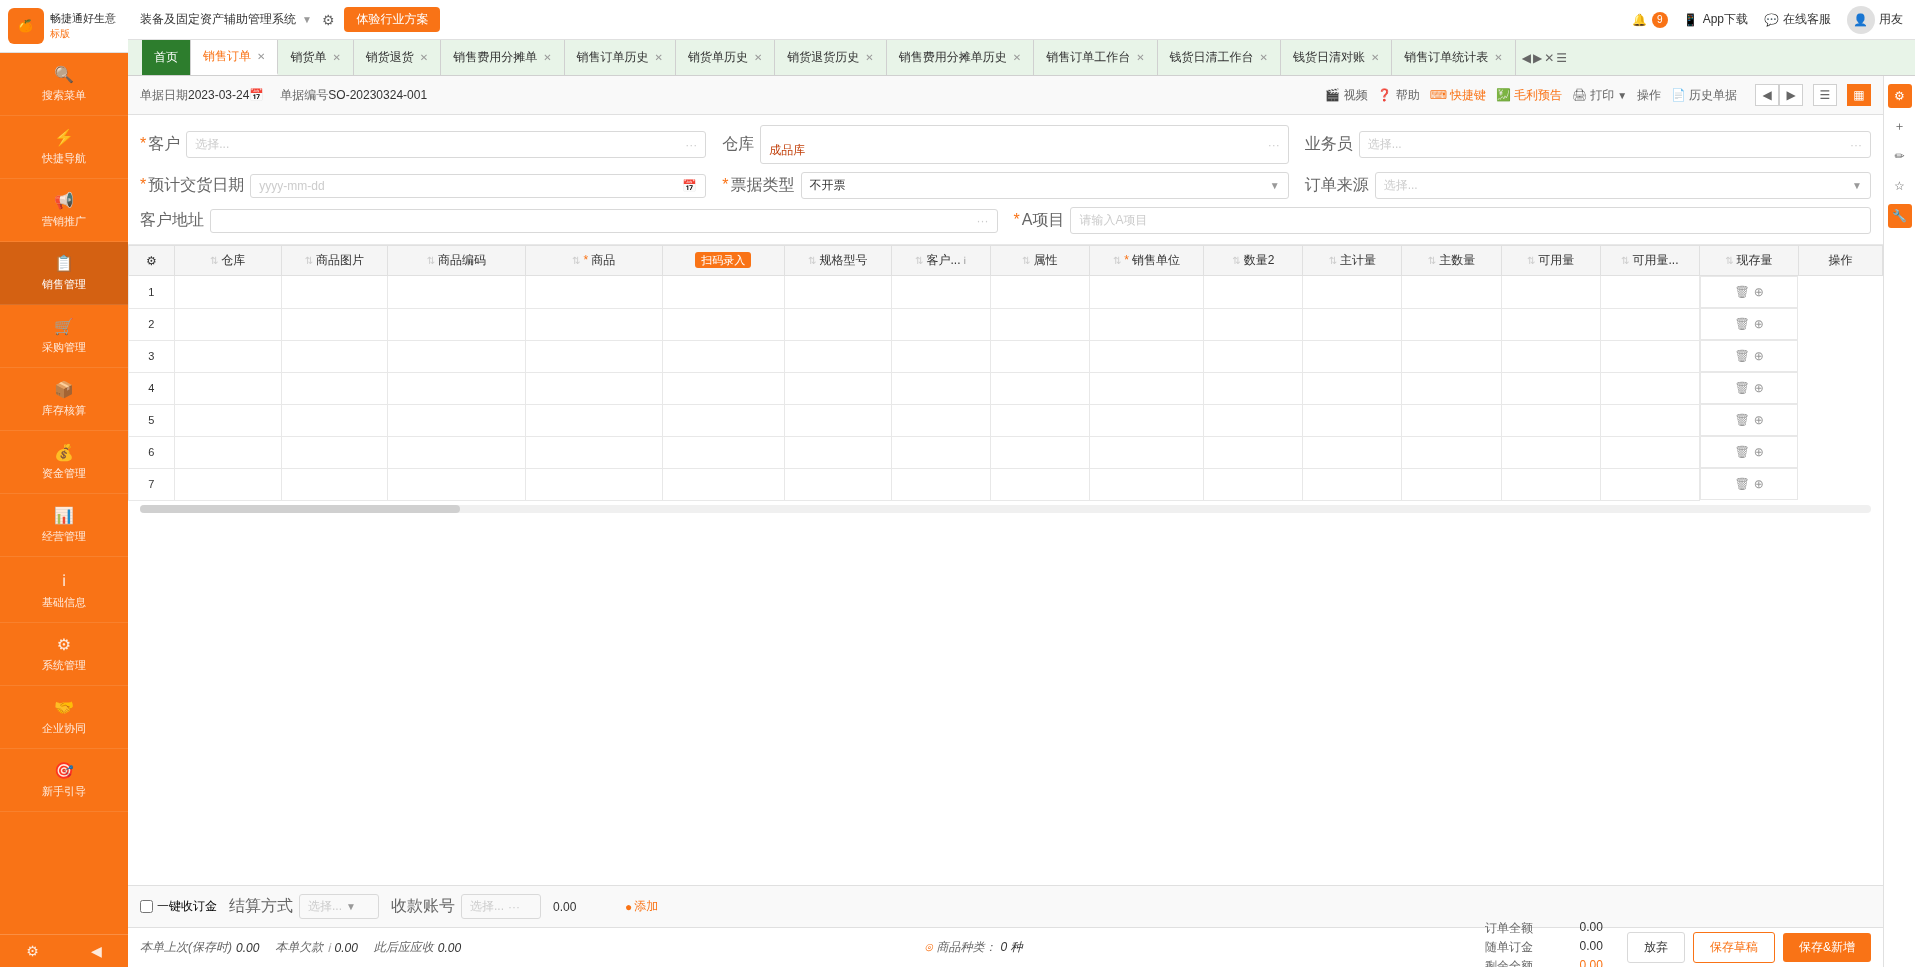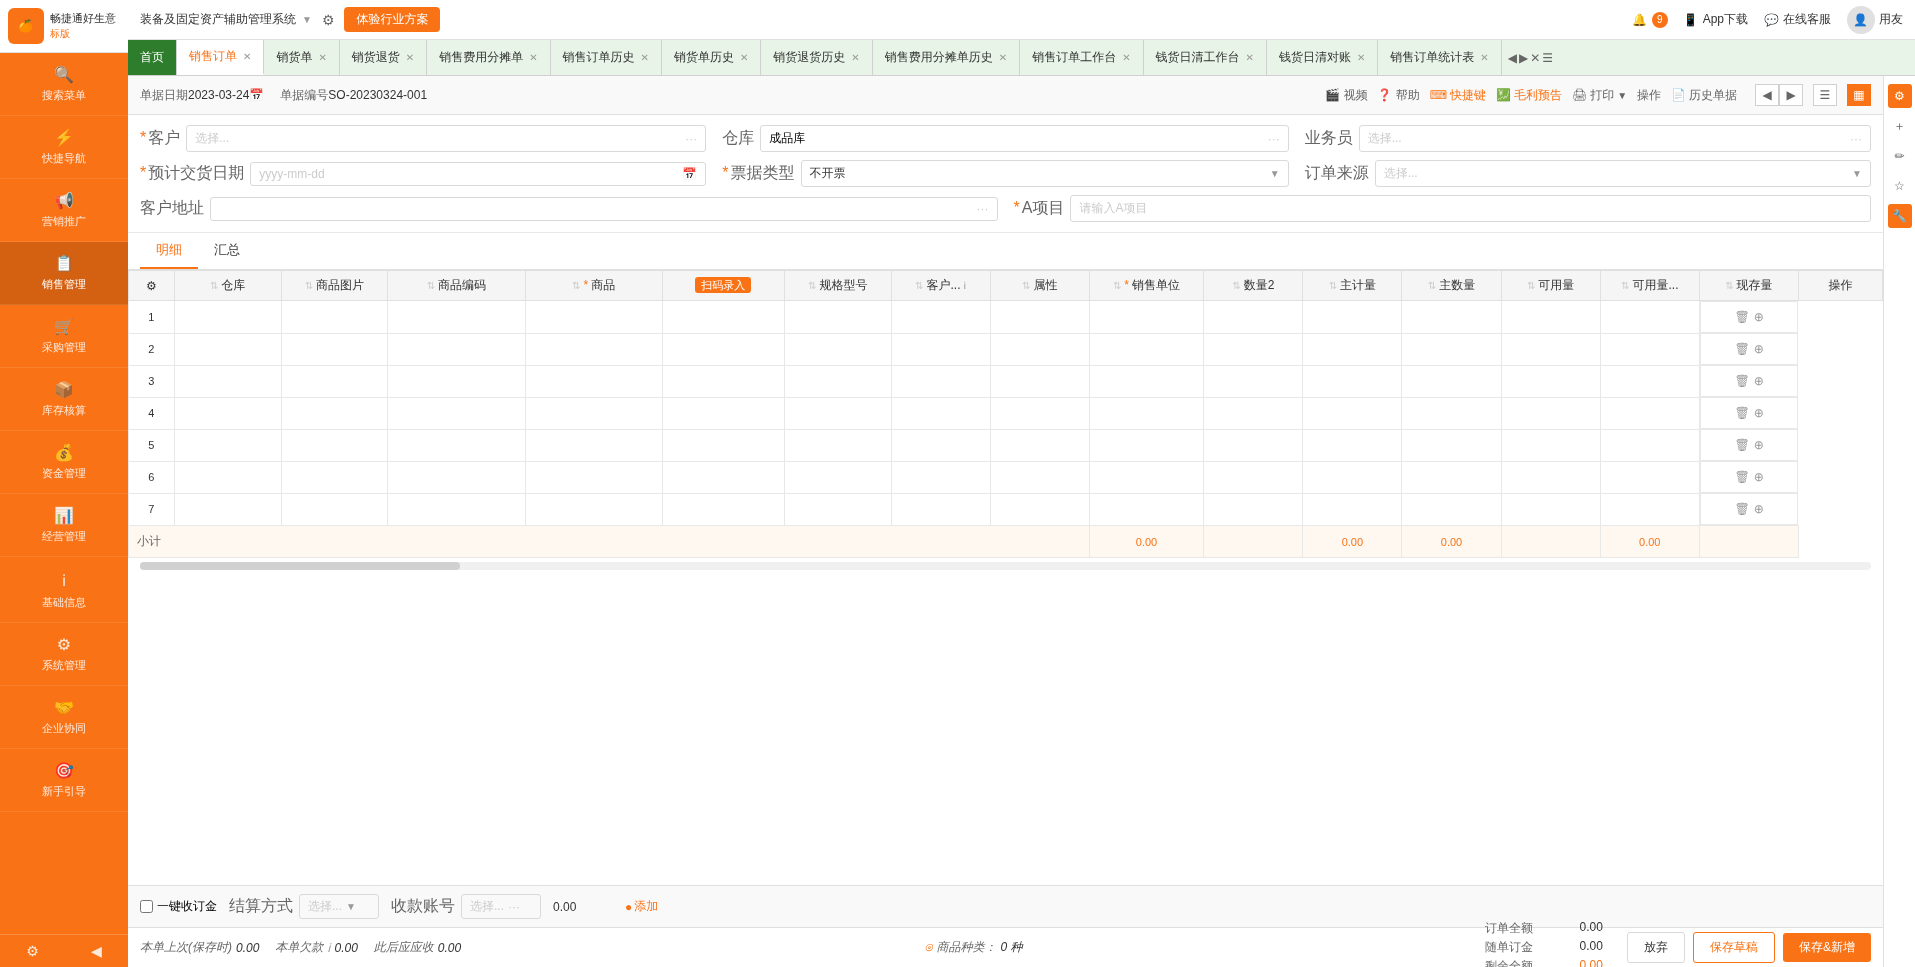--- a/index.html
+++ b/index.html
@@ -30,21 +30,21 @@
     .topbar-solution { background: #f97316; color: white; padding: 4px 12px; border-radius: 4px; cursor: pointer; font-size: 12px; border: none; }
     .topbar-right { margin-left: auto; display: flex; align-items: center; gap: 16px; }
     .topbar-right-item { display: flex; align-items: center; gap: 4px; color: #333; cursor: pointer; font-size: 12px; }
     .topbar-badge { background: #f97316; color: white; border-radius: 50%; width: 16px; height: 16px; display: flex; align-items: center; justify-content: center; font-size: 10px; }
     .topbar-avatar { width: 28px; height: 28px; background: #e0e0e0; border-radius: 50%; display: flex; align-items: center; justify-content: center; color: #666; }
 
     
     .tabbar { height: 36px; background: #e8f4e8; display: flex; align-items: center; overflow: hidden; flex-shrink: 0; border-bottom: 1px solid #d0d0d0; }
     .tab { padding: 0 12px; height: 100%; display: flex; align-items: center; gap: 4px; cursor: pointer; color: #333; white-space: nowrap; font-size: 12px; border-right: 1px solid #d0d0d0; }
     .tab.active { background: white; color: #f97316; border-bottom: 2px solid white; }
-    .tab.home { background: #2d7d2d; color: white; }
+    .tab.home { background: #2d7d2d; color: white; margin-left: 14px; }
     .tab-close { font-size: 10px; color: #999; cursor: pointer; margin-left: 2px; }
     .tabbar-nav { display: flex; align-items: center; gap: 2px; padding: 0 6px; color: #666; cursor: pointer; }
 
     
     .content { flex: 1; background: white; overflow: hidden; display: flex; flex-direction: column; position: relative; }
 
     
     .form-header { padding: 8px 12px; background: #f9f9f9; border-bottom: 1px solid #e0e0e0; display: flex; align-items: center; gap: 16px; flex-shrink: 0; }
     .form-header-field { display: flex; align-items: center; }
     .form-header-label { color: #666; font-size: 12px; }
@@ -324,21 +324,21 @@
         <div class="form-row">
           <div class="form-field">
             <span class="form-field-label required">客户</span>
             <div class="form-field-input with-dots">
               <span style="color:#ccc;">选择...</span>
             </div>
           </div>
           <div class="form-field">
             <span class="form-field-label">仓库</span>
             <div class="form-field-input with-dots">
-              <span style="color:#000000;">成品库</span>
+              <span style="color:#c2410c;margin-top:12px;">成品库</span>
             </div>
           </div>
           <div class="form-field">
             <span class="form-field-label">业务员</span>
             <div class="form-field-input with-dots">
               <span style="color:#ccc;">选择...</span>
             </div>
           </div>
         </div>
         <div class="form-row">
@@ -371,24 +371,20 @@
           </div>
           <div class="form-field">
             <span class="form-field-label required">A项目</span>
             <div class="form-field-input" style="flex:3;">
               <span style="color:#ccc;">请输入A项目</span>
             </div>
           </div>
         </div>
       </div>
 
-      <div class="detail-tabs">
-        <div class="detail-tab active">明细</div>
-        <div class="detail-tab">汇总</div>
-      </div>
 
       <div class="table-container">
         <table class="data-table">
           <thead>
             <tr>
               <th style="width:30px;">
                 <span>⚙</span>
               </th>
               <th style="width:70px;">
                 <span style="color:#ccc;font-size:10px;">⇅</span>
@@ -597,32 +593,20 @@
                 <td></td>
                 <td></td>
                 <td></td>
                 <td></td>
                 <td></td>
                 <td></td>
               <td style="display:flex;justify-content:center;gap:4px;align-items:center;height:32px;">
                 <span style="cursor:pointer;color:#999;">🗑</span>
                 <span style="cursor:pointer;color:#999;">⊕</span>
               </td>
-            </tr>
-            <tr class="summary-row">
-              <td colspan="9" style="text-align:left;padding-left:8px;">
-                <span class="summary-label">小计</span>
-              </td>
-              <td style="color:#f97316;font-weight:500;">0.00</td>
-              <td></td>
-              <td style="color:#f97316;font-weight:500;">0.00</td>
-              <td style="color:#f97316;font-weight:500;">0.00</td>
-              <td></td>
-              <td style="color:#f97316;font-weight:500;">0.00</td>
-              <td></td>
             </tr>
           </tbody>
         </table>
 
         <div style="padding:4px 0;">
           <div class="scrollbar-track">
             <div class="scrollbar-thumb"></div>
           </div>
         </div>
       </div>

